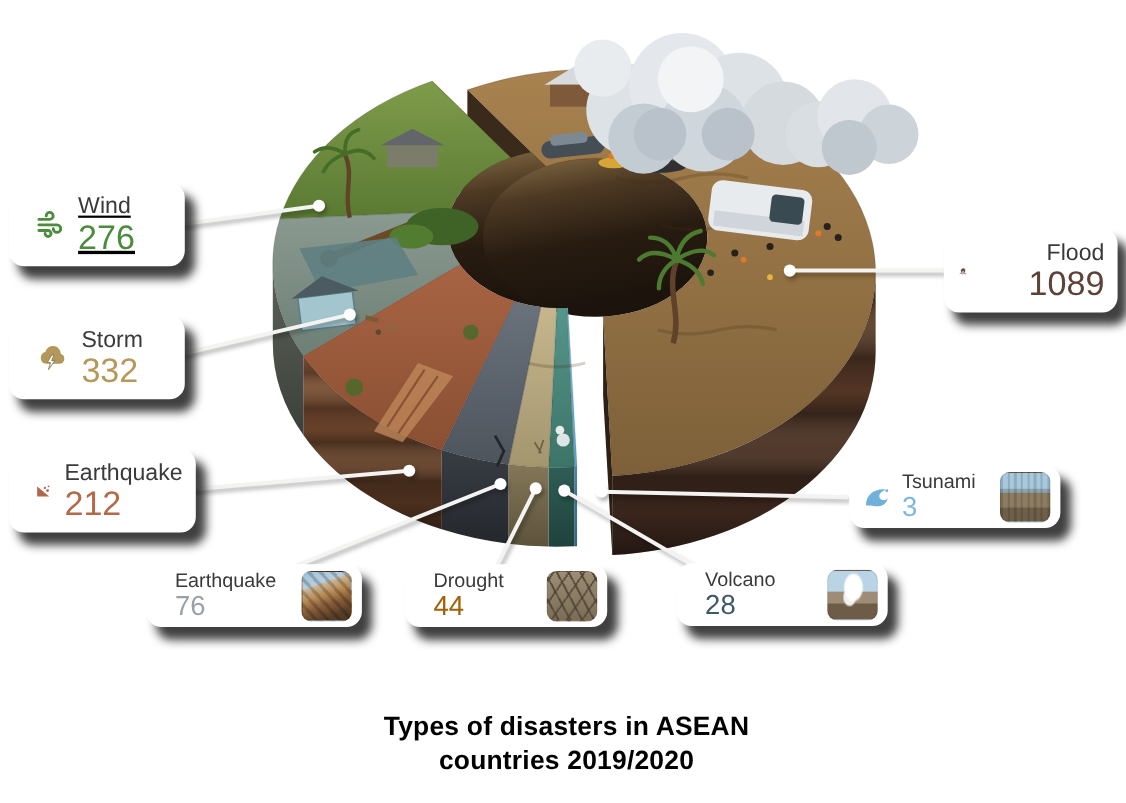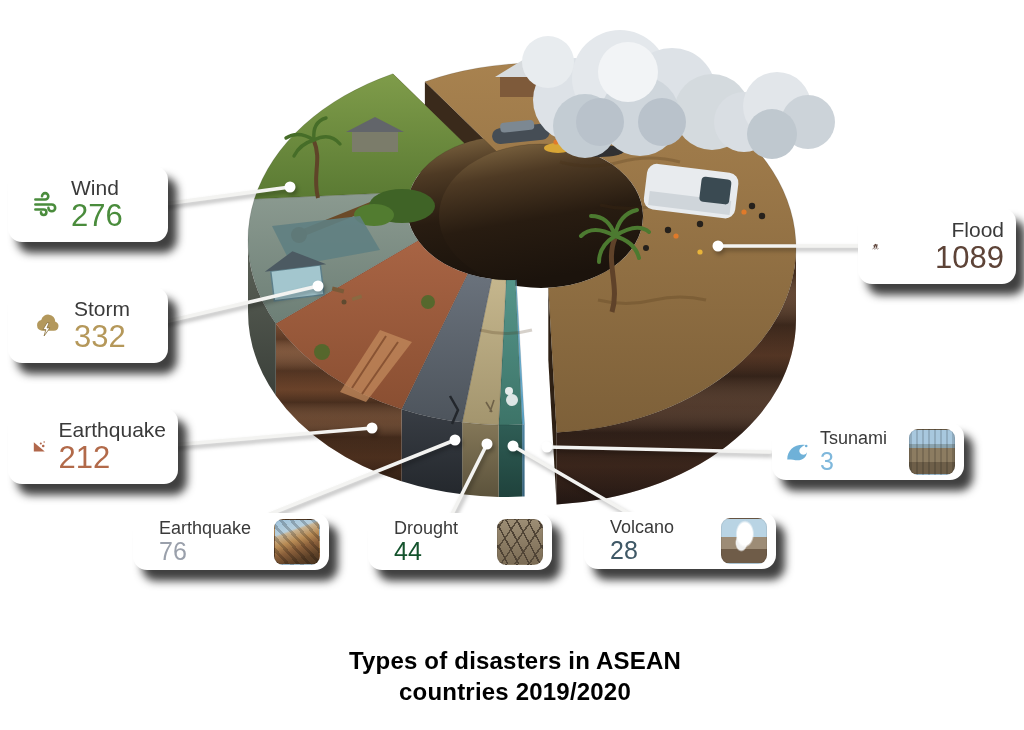--- a/index.html
+++ b/index.html
@@ -14,28 +14,28 @@
   .card .label{color:#3a3a3a;line-height:1.15;}
   .card .num{line-height:1.02;}
   .big{height:76px;padding:0 12px 0 24px;gap:12px;}
   .big .label{font-size:21px;}
   .big .num{font-size:31px;}
   .small{height:57px;padding:0 9px 0 26px;gap:10px;}
   .small .label{font-size:18px;}
   .small .num{font-size:25px;}
   .thumb{width:44px;height:44px;border-radius:9px;margin-left:auto;flex:0 0 44px;
          border:1px solid rgba(0,0,0,.08);}
-  #card-wind{left:8px;top:166px;width:160px;}
+  #card-wind{left:8px;top:166px;width:160px;text-decoration:underline;}
   #card-storm{left:8px;top:287px;width:160px;}
   #card-landslide{left:8px;top:408px;width:170px;}
   #card-flood{left:858px;top:208px;width:158px;padding-left:14px;text-align:right;}
   #card-tsunami{left:772px;top:423px;width:192px;padding-left:12px;}
   #card-earthquake{left:133px;top:513px;width:196px;}
   #card-drought{left:368px;top:513px;width:184px;}
-  #card-volcano{left:584px;top:512px;width:192px;}
+  #card-volcano{left:615px;top:512px;width:192px;}
   .thumb-earthquake{background:
      repeating-linear-gradient(48deg, rgba(0,0,0,.20) 0 3px, rgba(255,255,255,0) 3px 8px),
      linear-gradient(160deg,#9ec3dd 0%,#b7cfdd 26%,#c9b493 30%,#b98c55 46%,#8a5f3a 62%,#5c4027 82%,#4a3420 100%);}
   .thumb-drought{background-color:#93836c;background-image:
      repeating-linear-gradient(62deg, rgba(0,0,0,0) 0 8px, #4f4335 8px 9.5px),
      repeating-linear-gradient(-55deg, rgba(0,0,0,0) 0 10px, #554939 10px 11.5px),
      linear-gradient(#9c8d74,#7b6c55);}
   .thumb-volcano{background:
      radial-gradient(ellipse 13px 19px at 52% 34%, #ffffff 0 58%, rgba(255,255,255,0) 72%),
      radial-gradient(ellipse 9px 13px at 44% 54%, #f0f1f1 0 55%, rgba(255,255,255,0) 70%),
@@ -357,21 +357,21 @@
     <div class="txt">
       <span class="label">Earthquake</span>
       <span class="num" style="color: rgb(154, 160, 171);">76</span>
     </div>
     <div class="thumb thumb-earthquake"></div>
   </div>
 
   <div class="card small" id="card-drought">
     <div class="txt">
       <span class="label">Drought</span>
-      <span class="num" style="color: #14532d;">44</span>
+      <span class="num" style="color: #a16207;">44</span>
     </div>
     <div class="thumb thumb-drought"></div>
   </div>
 
   <div class="card small" id="card-volcano">
     <div class="txt">
       <span class="label">Volcano</span>
       <span class="num" style="color: rgb(63, 88, 102);">28</span>
     </div>
     <div class="thumb thumb-volcano"></div>

